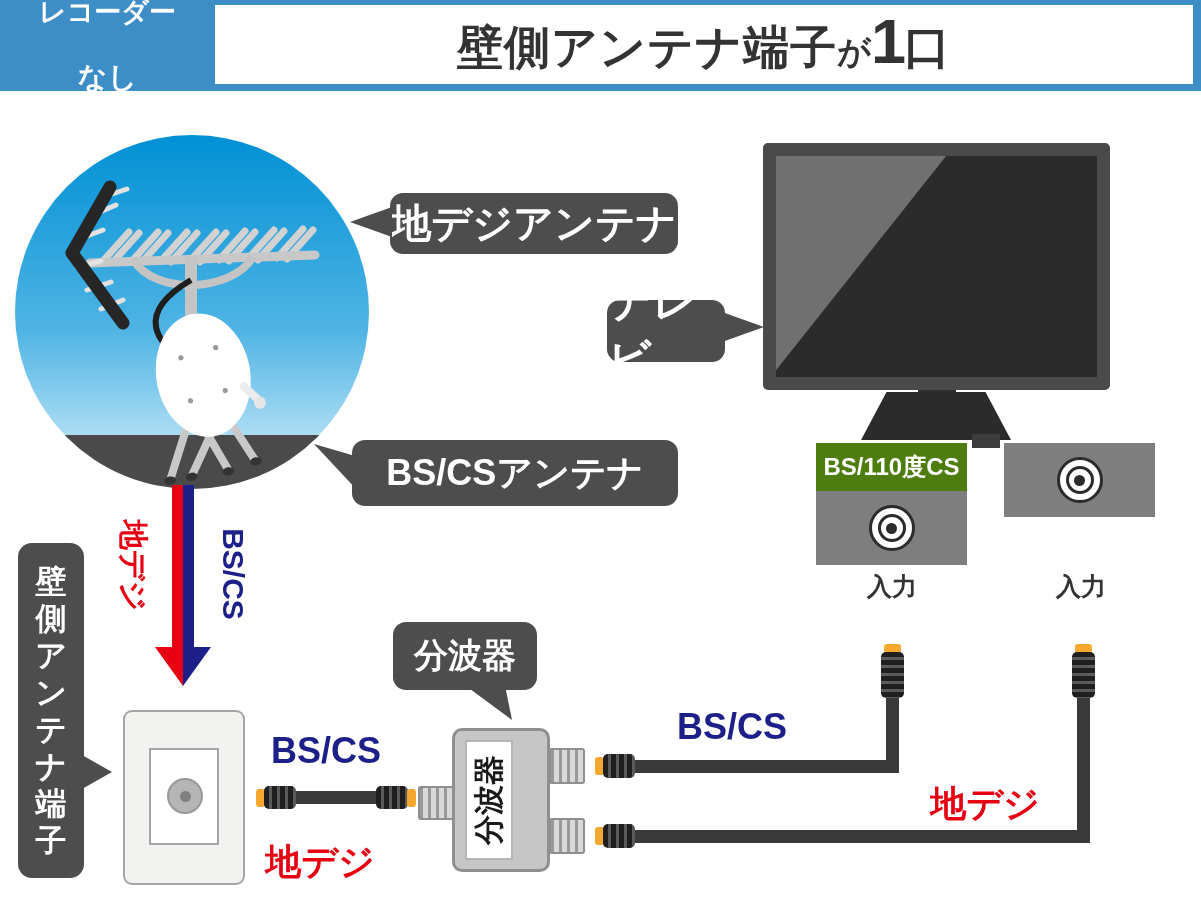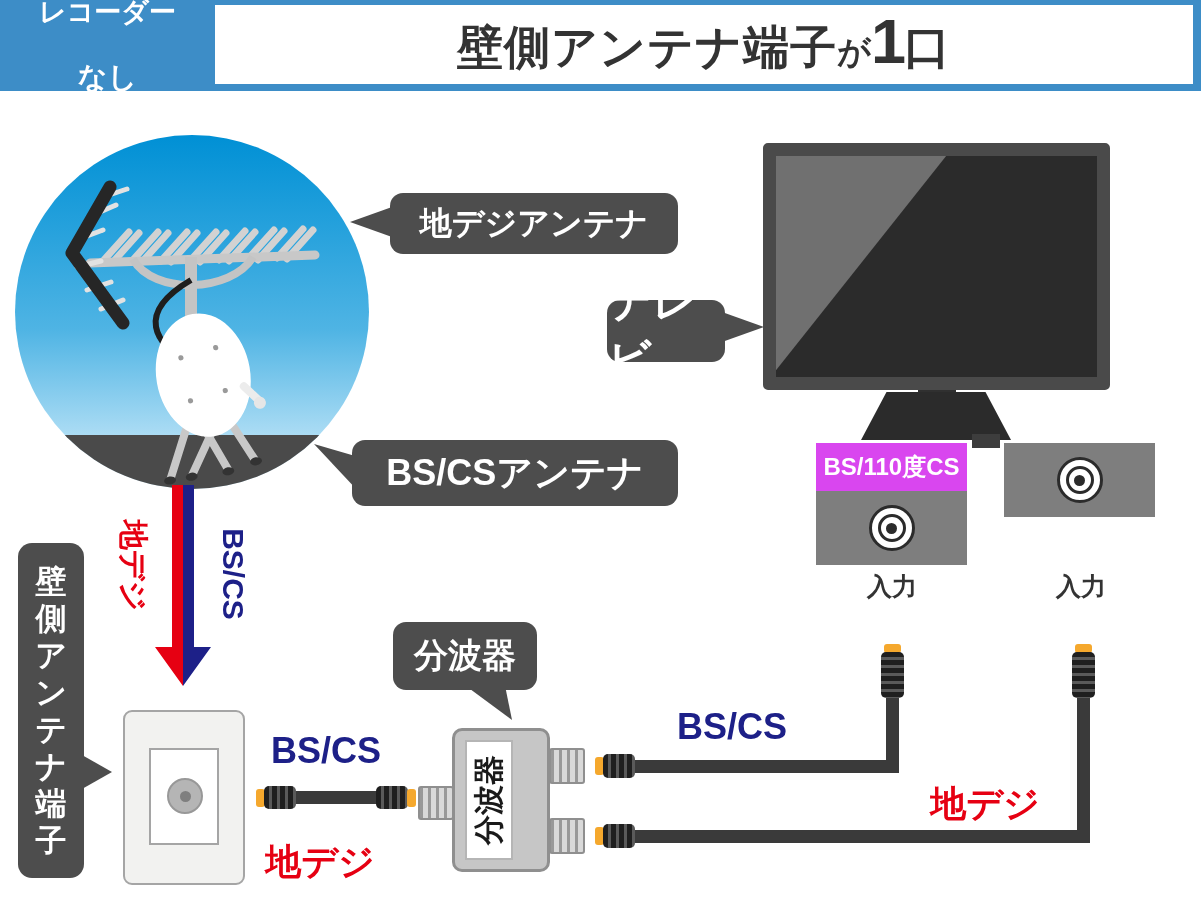--- a/index.html
+++ b/index.html
@@ -22,21 +22,21 @@
   .t-main{font-size:46px;letter-spacing:1px;}
   .t-small{font-size:33px;}
   .t-num{font-size:63px;letter-spacing:-2px;}
 
   
   .circle-scene{left:15px;top:135px;width:354px;height:354px;border-radius:50%;overflow:hidden;}
 
   
   .bubble{background:#4d4d4d;color:#fff;border-radius:13px;display:flex;
           align-items:center;justify-content:center;z-index:5;}
-  .bub-chideji{left:390px;top:193px;width:288px;height:61px;font-size:32px;}
+  .bub-chideji{left:390px;top:193px;width:288px;height:61px;font-size:40px;}
   .tail-chideji{left:350px;top:207px;width:0;height:0;z-index:5;
     border-top:15px solid transparent;border-bottom:15px solid transparent;
     border-right:42px solid #4d4d4d;}
   .bub-tv{left:607px;top:300px;width:118px;height:62px;font-size:44px;}
   .tail-tv{left:722px;top:312px;width:0;height:0;z-index:5;
     border-top:15px solid transparent;border-bottom:15px solid transparent;
     border-left:42px solid #4d4d4d;}
   .bub-dish{left:352px;top:440px;width:326px;height:66px;font-size:36px;}
   .tail-dish{left:314px;top:444px;width:60px;height:50px;background:#4d4d4d;z-index:4;
     clip-path:polygon(0 0,100% 35%,78% 100%);}
@@ -52,21 +52,21 @@
             clip-path:polygon(0 0,53% 0,0 97%);}
   .tv-neck{left:918px;top:384px;width:38px;height:48px;background:#303030;border-radius:0 0 8px 8px;z-index:1;}
   .tv-base{left:861px;top:392px;width:150px;height:48px;background:#2b2b2b;z-index:1;
            clip-path:polygon(17% 0,83% 0,100% 100%,0 100%);}
   .tv-base-notch{left:972px;top:434px;width:28px;height:14px;background:#3d3d3d;z-index:1;}
 
   
   .panel{width:157px;height:128px;border:3px solid #fff;box-sizing:border-box;z-index:3;}
   .panel-left{left:813px;top:440px;}
   .panel-right{left:1001px;top:440px;}
-  .panel-head{height:48px;background:#d946ef;color:#fff;display:flex;
+  .panel-head{height:48px;background:#4d7c0f;color:#fff;display:flex;
               align-items:center;justify-content:center;font-size:24px;}
   .panel-body{height:74px;background:#7e7e7e;display:flex;align-items:center;justify-content:center;}
   .coax{width:40px;height:40px;border-radius:50%;background:#fff;border:3px solid #2b2b2b;
         display:flex;align-items:center;justify-content:center;}
   .coax-mid{width:22px;height:22px;border-radius:50%;background:#fff;border:3px solid #2b2b2b;
         display:flex;align-items:center;justify-content:center;}
   .coax-core{width:11px;height:11px;border-radius:50%;background:#2b2b2b;}
   .input-label{width:120px;text-align:center;font-size:25px;color:#333;}
   .input-label-left{left:832px;top:570px;}
   .input-label-right{left:1021px;top:570px;}

